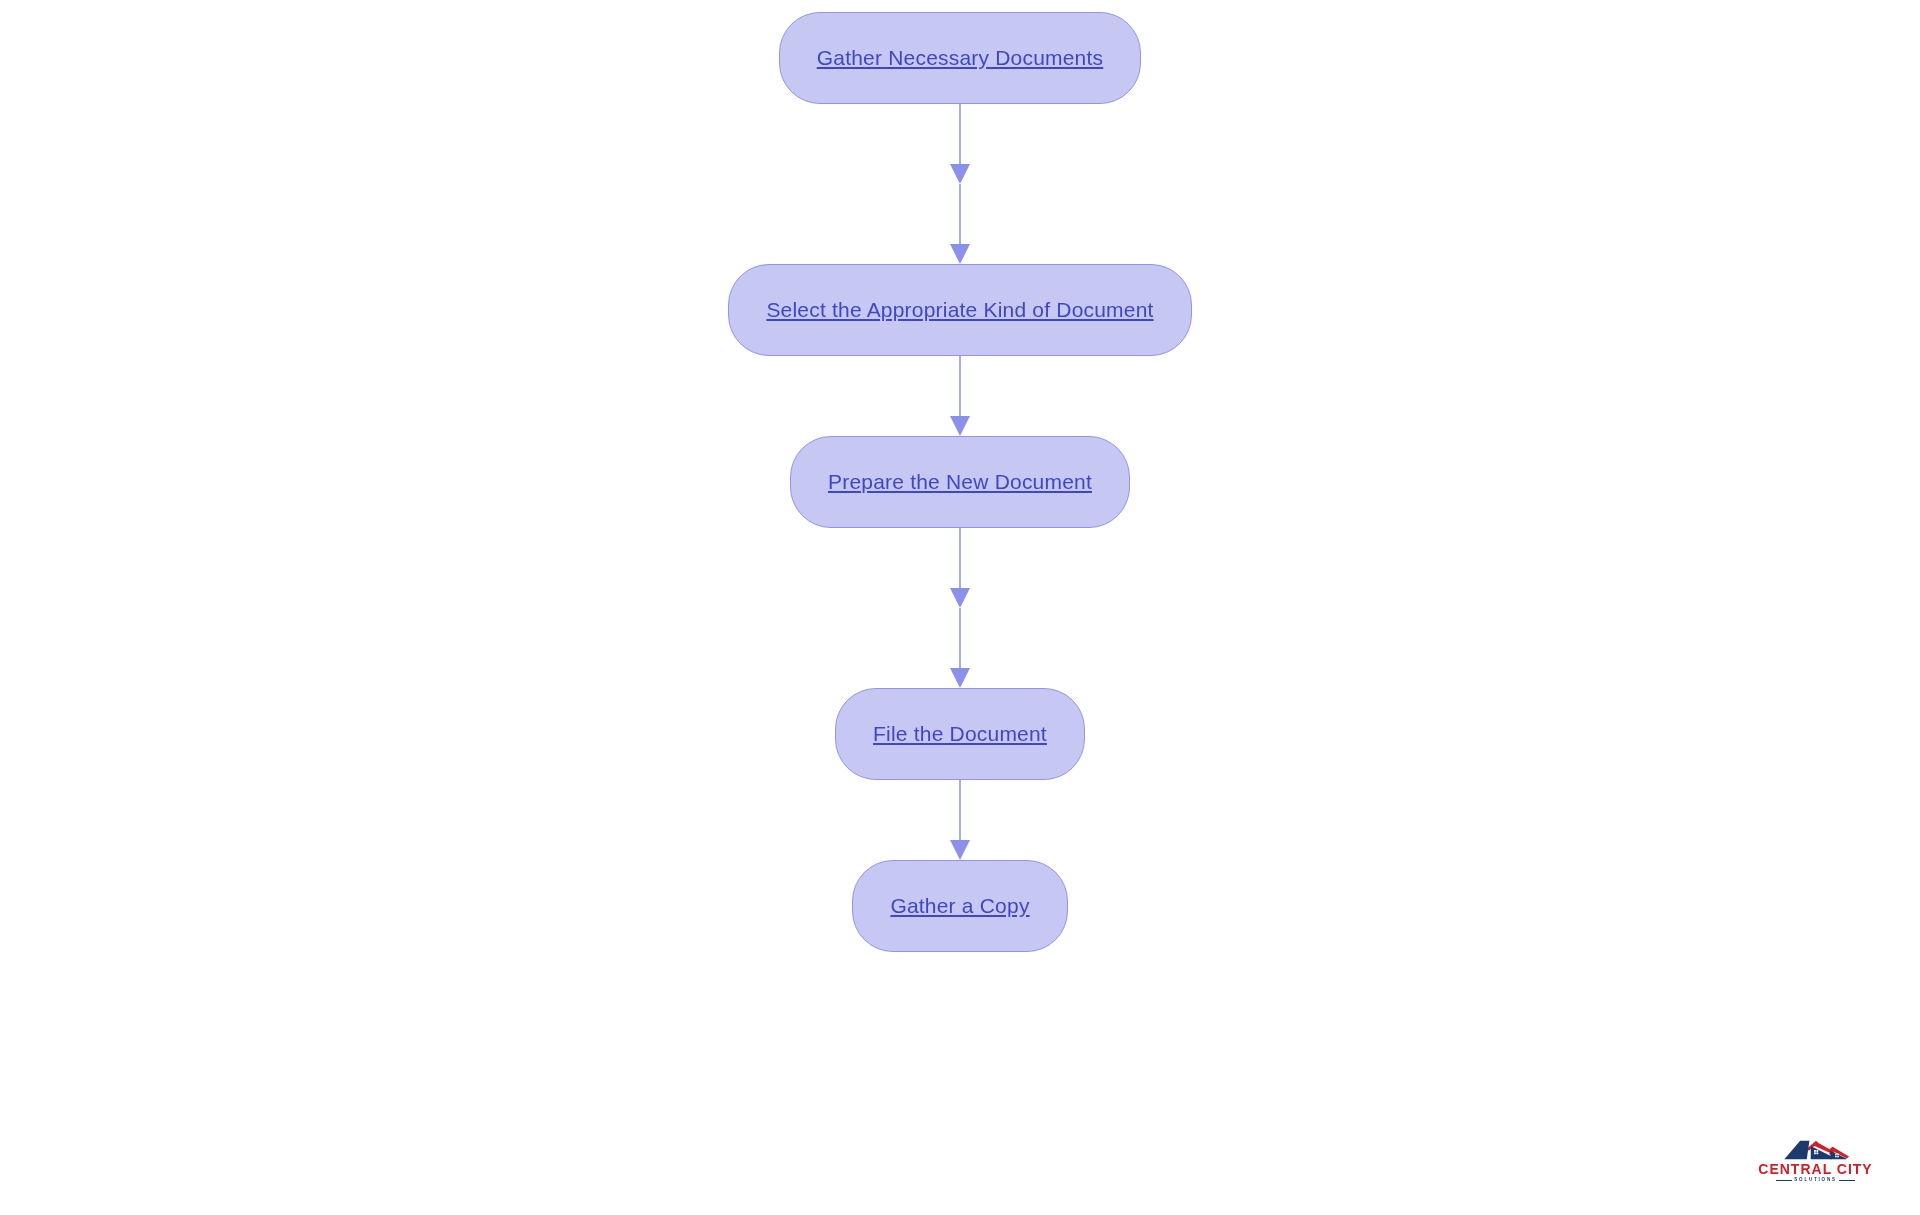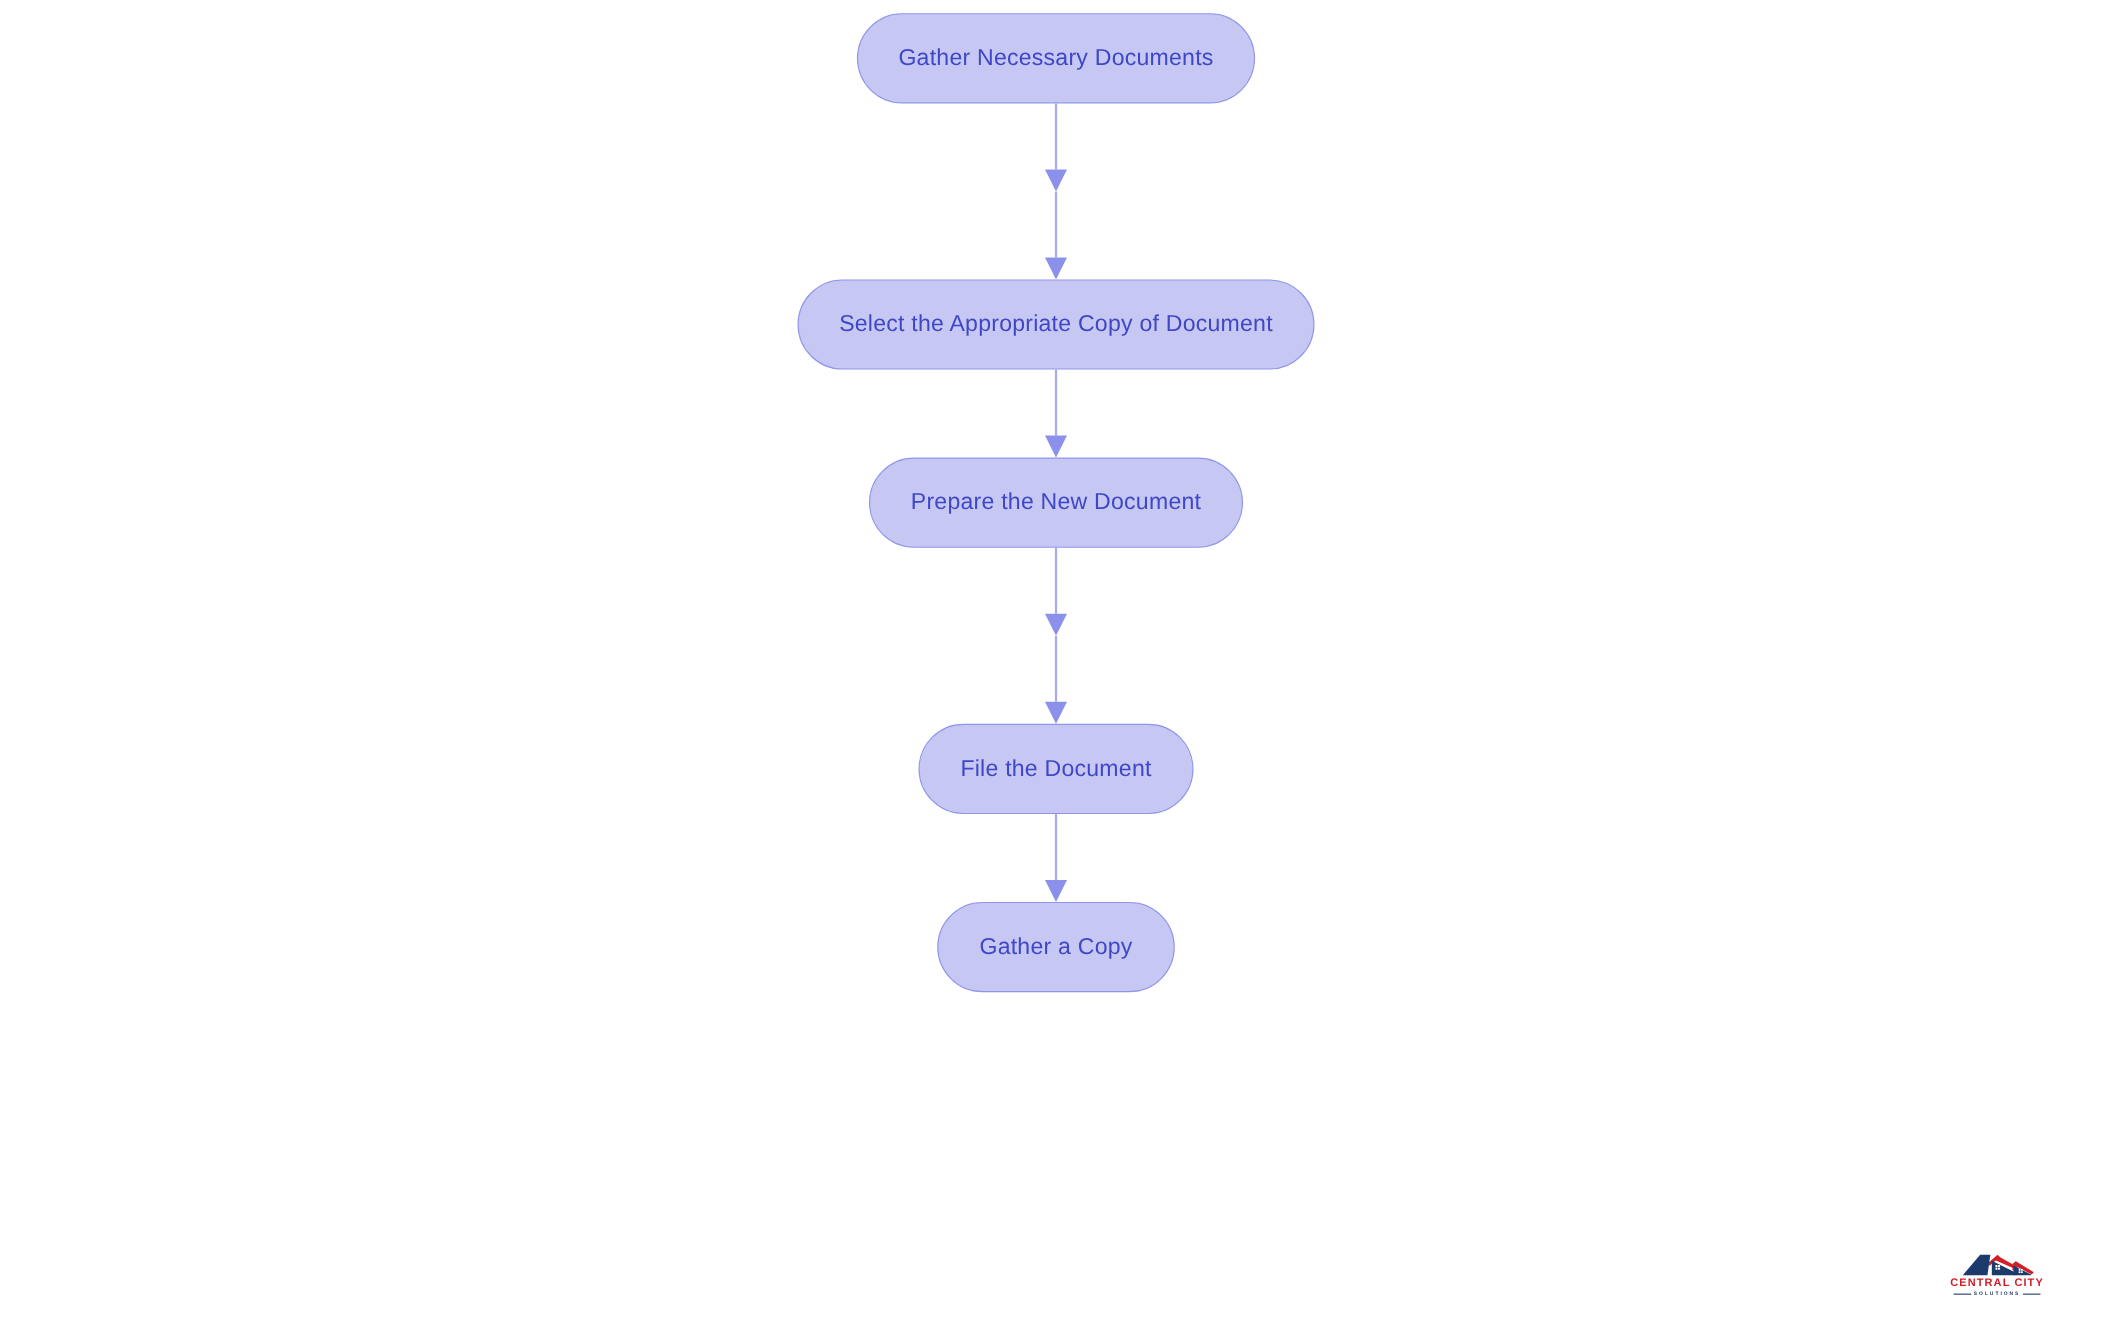--- a/index.html
+++ b/index.html
@@ -23,33 +23,34 @@
 
   
   .flow{
     position:absolute;
     top:12px;left:0;right:0;
     display:flex;
     flex-direction:column;
     align-items:center;
   }
   .node{
-    height:82px;
+    height:92px;
     box-sizing:border-box;
     border-radius:41px;
     background:var(--node-fill);
     border:1.4px solid var(--node-border);
     display:flex;
     align-items:center;
     justify-content:center;
     padding:16px 37px;
     font-size:21px;
     letter-spacing:0.2px;
     color:var(--node-text);
     white-space:nowrap;
+    text-decoration:underline;
   }
   .connector{
     height:80px;
     display:flex;
     flex-direction:column;
     align-items:center;
   }
   .connector .line{
     width:2px;
     flex:1 1 auto;
@@ -71,21 +72,21 @@
     display:flex;
     flex-direction:column;
     align-items:center;
   }
   .logo svg{display:block;}
   .logo .navy{fill:var(--logo-navy);}
   .logo .red{fill:var(--logo-red);}
   .logo .win{fill:#ffffff;}
   .logo-name{
     margin-top:1px;
-    font-size:10px;
+    font-size:14px;
     font-weight:bold;
     letter-spacing:1px;
     color:var(--logo-red);
     white-space:nowrap;
     line-height:1;
   }
   .logo-tagline-row{
     margin-top:2px;
     width:100%;
     display:flex;
@@ -114,21 +115,21 @@
   <div class="flow">
       <div class="node">Gather Necessary Documents</div>
       <div class="connector">
         <div class="line"></div>
         <div class="arrow"></div>
       </div>
       <div class="connector">
         <div class="line"></div>
         <div class="arrow"></div>
       </div>
-      <div class="node">Select the Appropriate Copy of Document</div>
+      <div class="node">Select the Appropriate Kind of Document</div>
       <div class="connector">
         <div class="line"></div>
         <div class="arrow"></div>
       </div>
       <div class="node">Prepare the New Document</div>
       <div class="connector">
         <div class="line"></div>
         <div class="arrow"></div>
       </div>
       <div class="connector">

